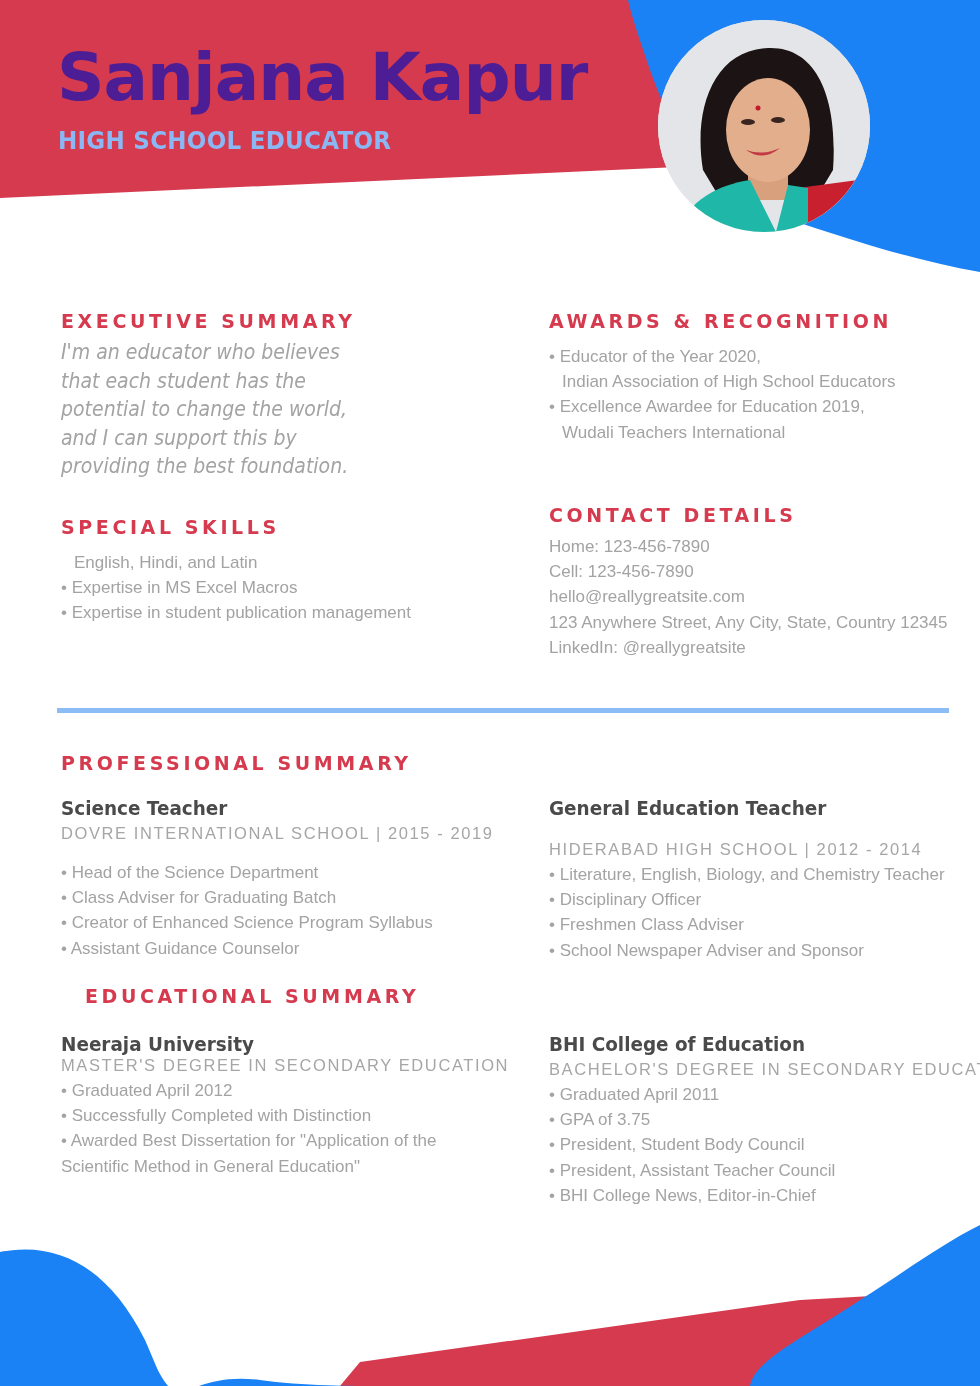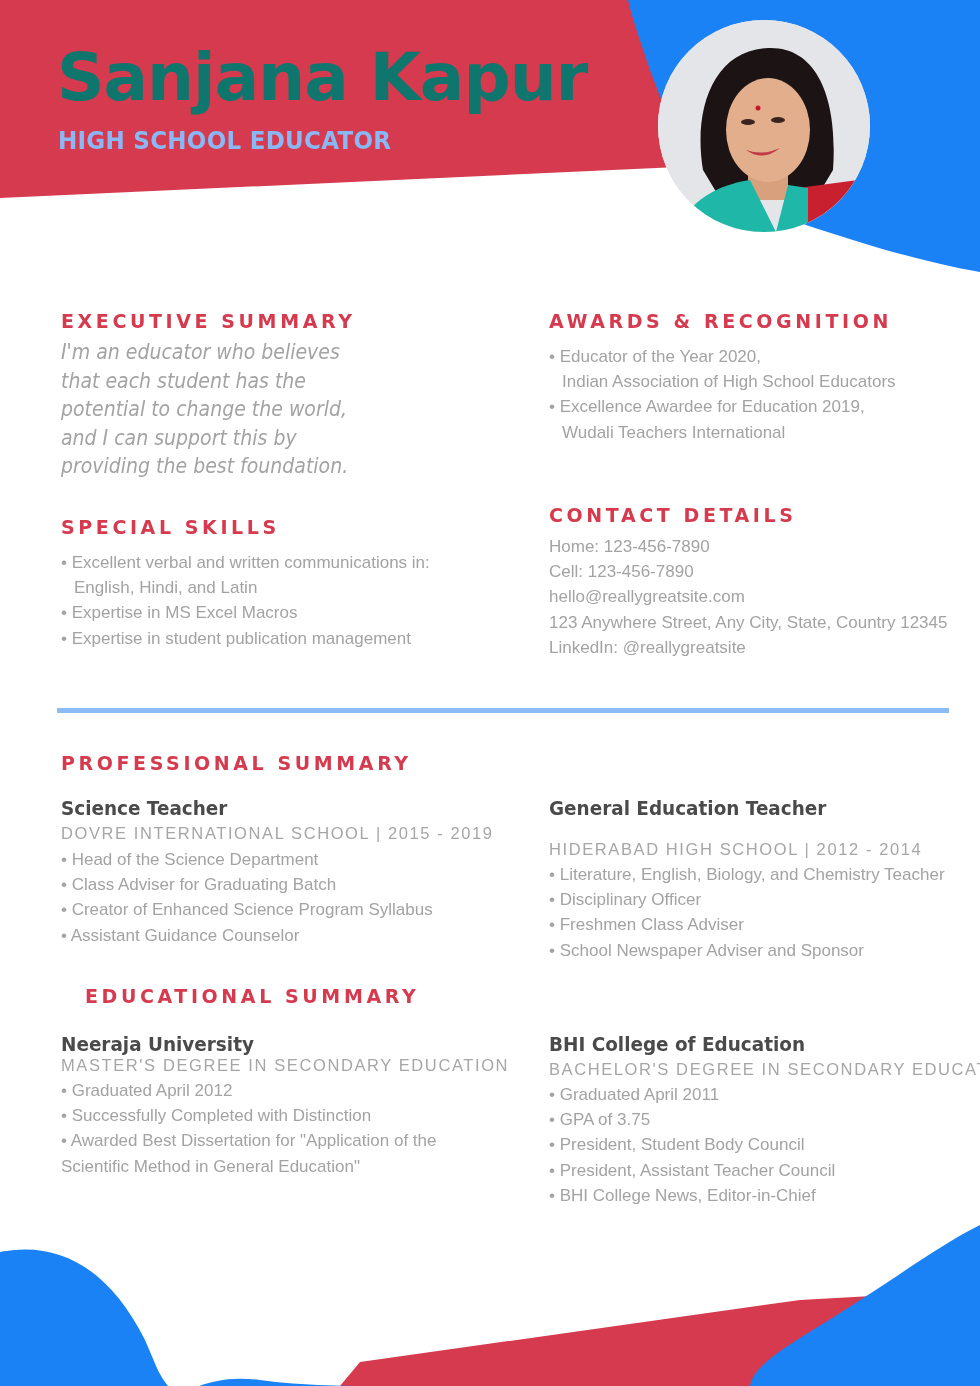--- a/index.html
+++ b/index.html
@@ -1,19 +1,19 @@
 <!DOCTYPE html>
 <html><head>
 <meta charset="utf-8">
 <style>
   html, body { margin: 0; padding: 0; }
   body { width: 980px; height: 1386px; position: relative; overflow: hidden; background: #ffffff; font-family: "Liberation Sans", "DejaVu Sans", sans-serif; }
   .bg { position: absolute; left: 0; top: 0; width: 980px; height: 1386px; z-index: 0; }
   .layer { position: absolute; z-index: 2; }
-  .name { left: 57px; top: 38px; font-size: 66px; font-weight: bold; color: #0f766e; letter-spacing: -1px; line-height: 80px; font-family: "DejaVu Sans", sans-serif; }
+  .name { left: 57px; top: 38px; font-size: 66px; font-weight: bold; color: #4c1d95; letter-spacing: -1px; line-height: 80px; font-family: "DejaVu Sans", sans-serif; }
   .role { left: 58px; top: 126px; font-size: 25px; font-weight: bold; color: #8ab8f5; letter-spacing: 0.3px; font-family: "DejaVu Sans", sans-serif; transform: scaleX(0.92); transform-origin: left; }
   .photo { left: 658px; top: 20px; width: 212px; height: 212px; border-radius: 50%; overflow: hidden; background: #e3e5e8; }
   .sec-title { font-size: 19px; font-weight: bold; color: #d63a4e; letter-spacing: 3.6px; font-family: "DejaVu Sans", sans-serif; white-space: nowrap; }
   .text { color: #a3a3a3; font-size: 17px; line-height: 25.2px; font-family: "Liberation Sans", sans-serif; }
   .text div { white-space: nowrap; }
   .indent { padding-left: 13px; }
   .exec { font-size: 21.5px; line-height: 28.6px; font-style: italic; color: #a3a3a3; font-family: "DejaVu Sans", sans-serif; transform: scaleX(0.88); transform-origin: left; white-space: nowrap; }
   .job-title { font-size: 20px; font-weight: bold; color: #4a4a4a; font-family: "DejaVu Sans", sans-serif; transform: scaleX(0.92); transform-origin: left; white-space: nowrap; }
   .sub { font-size: 16.5px; color: #a6a6a6; letter-spacing: 1.6px; white-space: nowrap; font-family: "Liberation Sans", sans-serif; }
   .divider { left: 57px; top: 708px; width: 892px; height: 5px; background: #8cbcf6; }
@@ -79,21 +79,20 @@
     <div>• Educator of the Year 2020,</div>
     <div class="indent">Indian Association of High School Educators</div>
     <div>• Excellence Awardee for Education 2019,</div>
     <div class="indent">Wudali Teachers International</div>
   </div>
 </div>
 
 <div class="layer" style="left:61px; top:516px;">
   <div class="sec-title">SPECIAL SKILLS</div>
   <div class="text" style="margin-top:12px;">
-    <div>• Excellent verbal and written communications in:</div>
     <div class="indent">English, Hindi, and Latin</div>
     <div>• Expertise in MS Excel Macros</div>
     <div>• Expertise in student publication management</div>
   </div>
 </div>
 
 <div class="layer" style="left:549px; top:504px;">
   <div class="sec-title">CONTACT DETAILS</div>
   <div class="text" style="margin-top:8px;">
     <div>Home: 123-456-7890</div>
@@ -106,21 +105,21 @@
 
 <div class="layer divider"></div>
 
 <div class="layer" style="left:61px; top:752px;">
   <div class="sec-title">PROFESSIONAL SUMMARY</div>
 </div>
 
 <div class="layer" style="left:61px; top:796px;">
   <div class="job-title">Science Teacher</div>
   <div class="sub" style="margin-top:4px;">DOVRE INTERNATIONAL SCHOOL | 2015 - 2019</div>
-  <div class="text" style="margin-top:4px;">
+  <div class="text" style="margin-top:17px;">
     <div>• Head of the Science Department</div>
     <div>• Class Adviser for Graduating Batch</div>
     <div>• Creator of Enhanced Science Program Syllabus</div>
     <div>• Assistant Guidance Counselor</div>
   </div>
 </div>
 
 <div class="layer" style="left:549px; top:796px;">
   <div class="job-title">General Education Teacher</div>
   <div class="sub" style="margin-top:20px;">HIDERABAD HIGH SCHOOL | 2012 - 2014</div>

